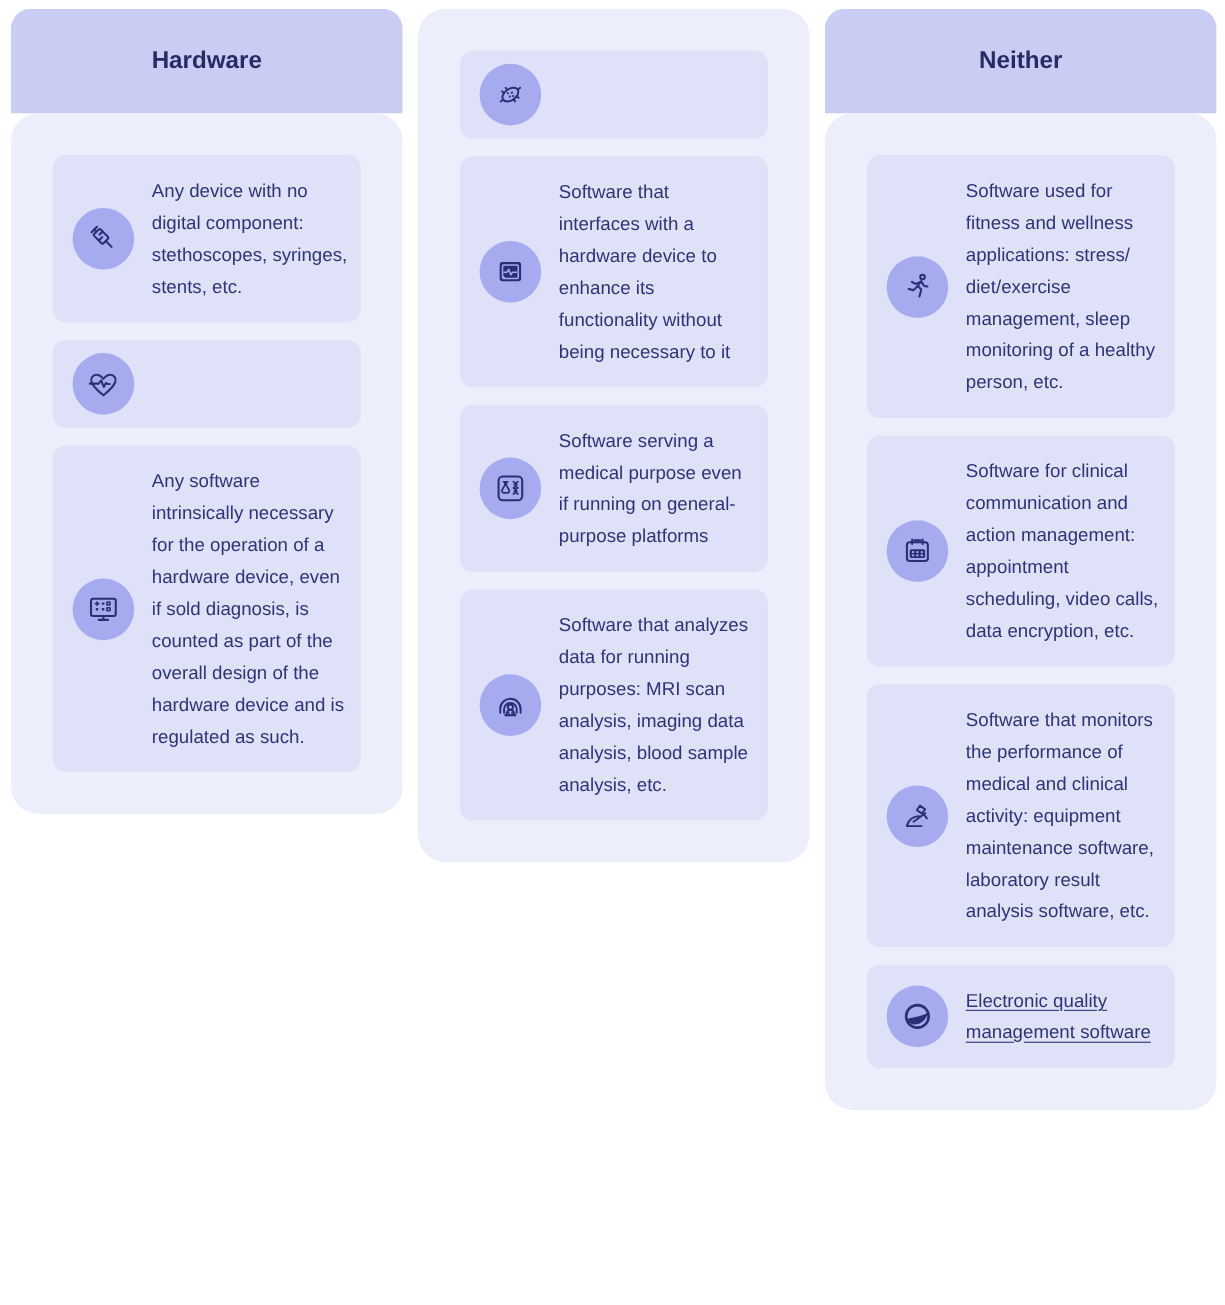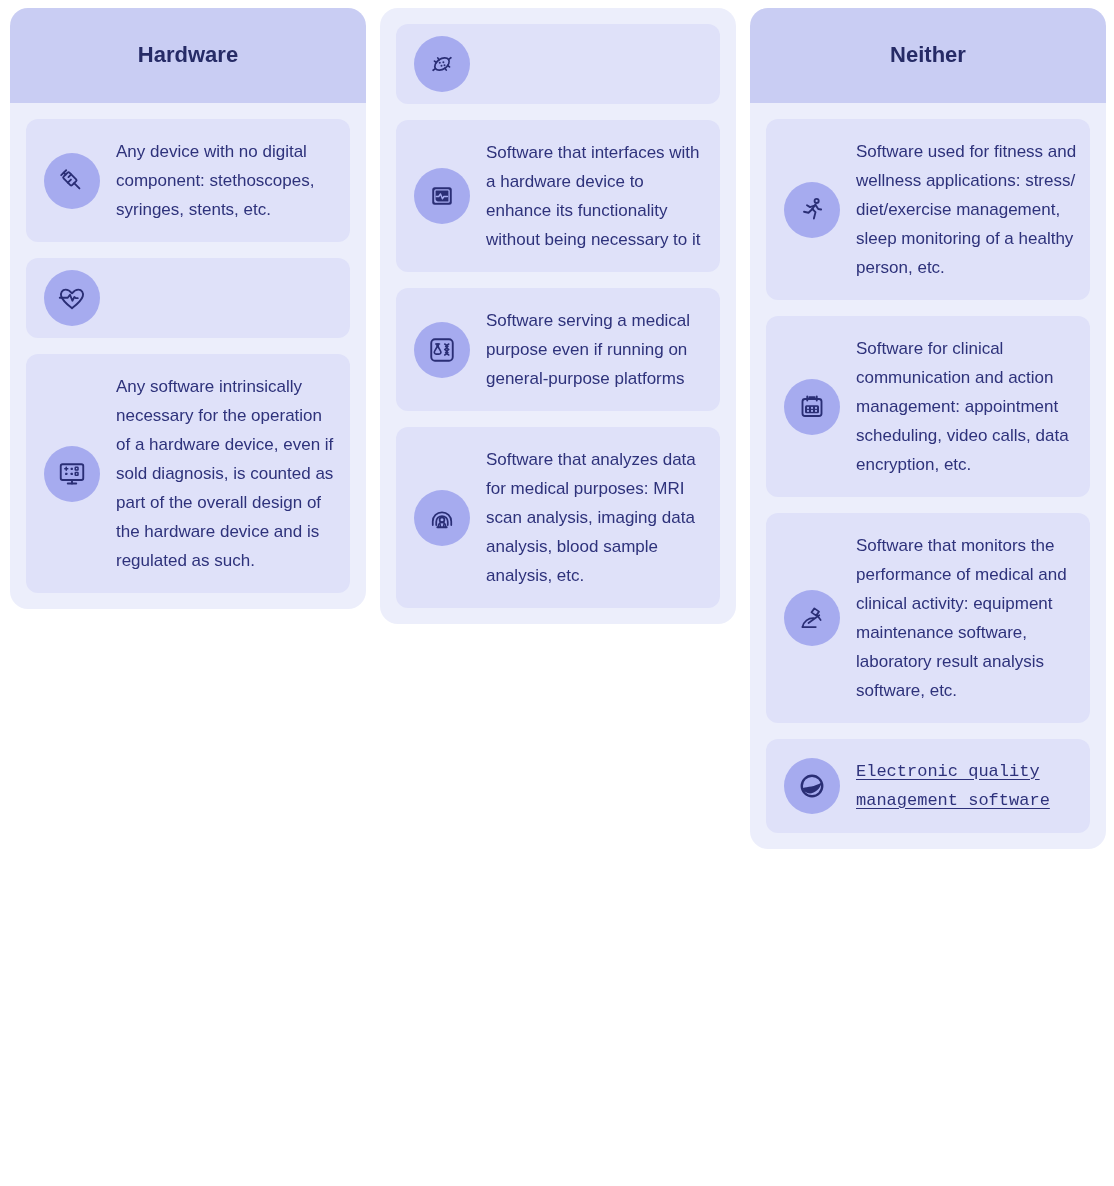--- a/index.html
+++ b/index.html
@@ -31,24 +31,25 @@
     padding: 0 18px;
   }
   .col-header .title {
     font-size: 22px;
     font-weight: 700;
     line-height: 1.4;
     color: #262B66;
   }
   .col-body {
     background: #ECEEFB;
-    padding: 16px;
+    padding: 38px;
     display: flex;
     flex-direction: column;
     gap: 16px;
+    border-radius: 25px;
   }
   .card {
     background: #DFE1F9;
     border-radius: 12px;
     padding: 12px 12px 12px 18px;
     display: flex;
     align-items: center;
     gap: 16px;
     min-height: 80px;
   }
@@ -66,21 +67,20 @@
     font-size: 17px;
     line-height: 29px;
     color: #2E327B;
     flex: 1 1 auto;
     padding: 6px 0;
   }
   a.card-text {
     text-decoration: underline;
     text-underline-offset: 3px;
     cursor: pointer;
-    font-family: Liberation Mono, monospace;
   }
 </style>
 </head>
 <body>
 
 <div class="canvas">
 
   <div class="column">
     <div class="col-header">
       <div class="title">Hardware</div>
@@ -187,21 +187,21 @@
           <svg class="ic" viewBox="0 0 24 24" fill="none" stroke="#2A2E75" stroke-width="1.4" stroke-linecap="round" stroke-linejoin="round">
             <path d="M4.6 17.6 V14.8 A7.4 7.4 0 0 1 19.4 14.8 V17.6"></path>
             <path d="M7.4 17.6 V15 A4.6 4.6 0 0 1 16.6 15 V17.6"></path>
             <circle cx="12" cy="13.4" r="1.9"></circle>
             <path d="M9 19.4 C9.2 16.6 10.4 15.5 12 15.5 C13.6 15.5 14.8 16.6 15 19.4"></path>
             <path d="M10.7 17.4 V19.4" stroke-width="1.1"></path>
             <path d="M13.3 17.4 V19.4" stroke-width="1.1"></path>
             <path d="M8.2 19.4 H15.8"></path>
           </svg>
         </div>
-        <p class="card-text">Software that analyzes data for medical purposes: MRI scan analysis, imaging data analysis, blood sample analysis, etc.</p>
+        <p class="card-text">Software that analyzes data for running purposes: MRI scan analysis, imaging data analysis, blood sample analysis, etc.</p>
       </div>
 
     </div>
   </div>
 
   <div class="column">
     <div class="col-header">
       <div class="title">Neither</div>
     </div>
     <div class="col-body">

